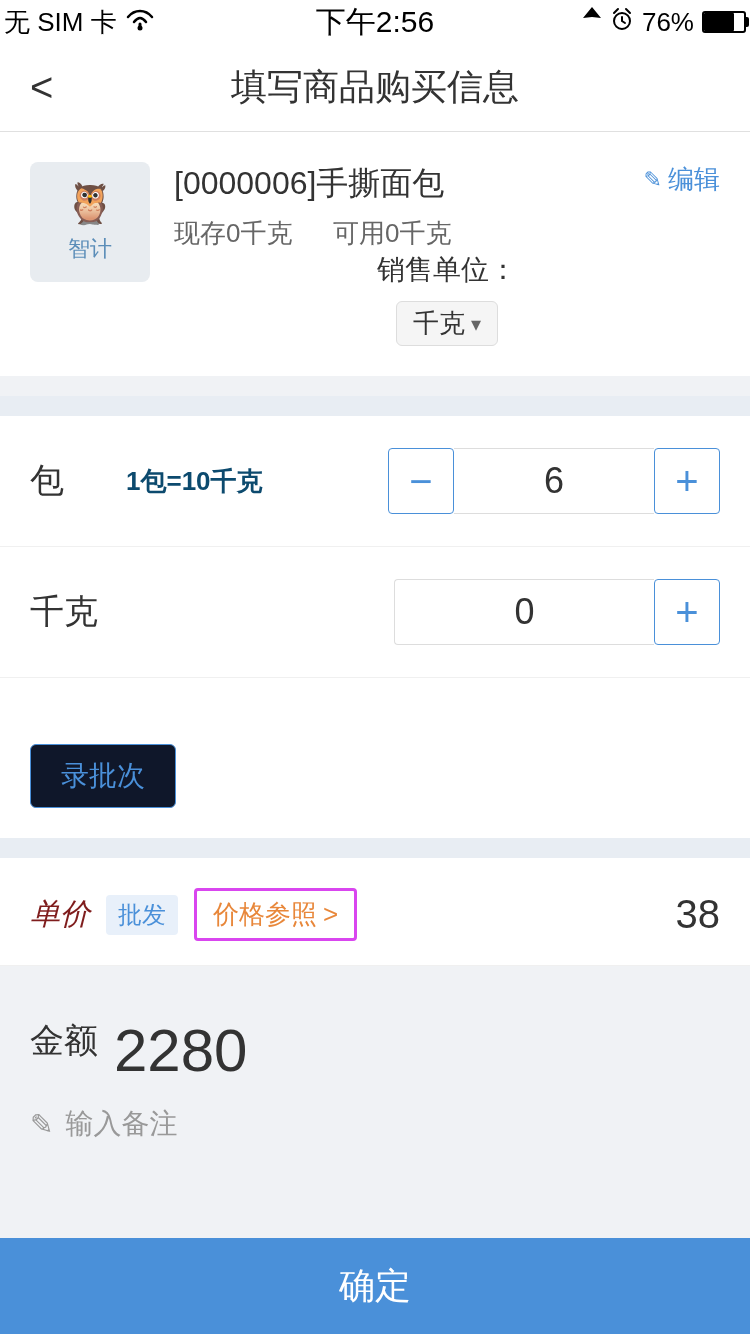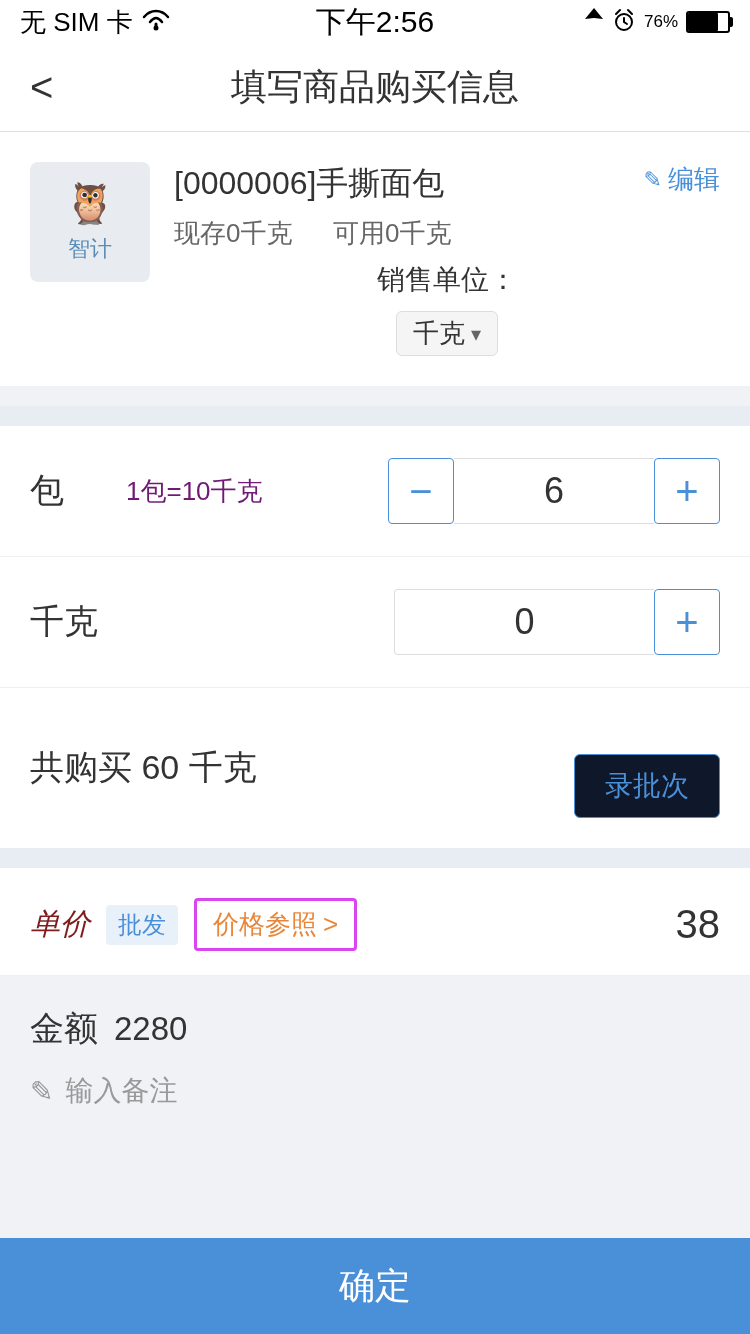--- a/index.html
+++ b/index.html
@@ -13,41 +13,41 @@
       font-size: 32px;
     }
 
     
     .status-bar {
       background: #fff;
       height: 44px;
       display: flex;
       align-items: center;
       justify-content: space-between;
-      padding: 0 20px;
+      padding: 0 4px;
       font-size: 26px;
       color: #000;
     }
     .status-left {
       display: flex;
       align-items: center;
       gap: 8px;
     }
     .status-center {
       font-size: 30px;
       font-weight: 500;
       position: absolute;
       left: 50%;
       transform: translateX(-50%);
     }
     .status-right {
       display: flex;
       align-items: center;
       gap: 8px;
-      font-size: 17px;
+      font-size: 26px;
     }
     .battery-icon {
       display: inline-block;
       width: 44px;
       height: 22px;
       border: 2px solid #000;
       border-radius: 3px;
       position: relative;
     }
     .battery-icon::after {
@@ -127,21 +127,20 @@
     }
     .product-name {
       font-size: 32px;
       font-weight: 500;
       color: #333;
       margin-bottom: 10px;
     }
     .product-stock {
       font-size: 26px;
       color: #666;
-      margin-bottom: 10px;
     }
     .product-unit-row {
       display: flex;
       align-items: center;
       gap: 12px;
       font-size: 28px;
       color: #333;
       flex-direction: column;
     }
     .unit-selector {
@@ -190,23 +189,24 @@
       border-bottom: 1px solid #f0f0f0;
     }
     .quantity-label {
       font-size: 34px;
       color: #333;
       font-weight: 500;
       min-width: 80px;
     }
     .quantity-hint {
       font-size: 26px;
-      color: #701a75;
+      color: #0c4a6e;
       margin-left: 16px;
       flex: 1;
+      font-weight: bold;
     }
     .quantity-control {
       display: flex;
       align-items: center;
       gap: 0;
     }
     .qty-btn {
       width: 66px;
       height: 66px;
       border: 1px solid #4a90d9;
@@ -340,23 +340,24 @@
       display: flex;
       align-items: center;
       gap: 16px;
       margin-bottom: 20px;
     }
     .amount-label {
       font-size: 34px;
       color: #333;
     }
     .amount-value {
-      font-size: 33px;
-      color: #333;
-      font-weight: 500;
+      font-size: 60px;
+      color: #333;
+      font-weight: 500;
+      margin-top: 20px;
     }
     .remark-row {
       display: flex;
       align-items: center;
       gap: 12px;
     }
     .remark-icon {
       font-size: 28px;
       color: #999;
     }
@@ -477,27 +478,20 @@
     <span class="quantity-label">千克</span>
     <span class="quantity-hint"></span>
     <div class="quantity-control">
       <input class="qty-input-single" type="text" value="0" style="">
       <button class="qty-btn-only-plus">+</button>
     </div>
   </div>
 </div>
 
 <div class="summary-row">
-  <span class="summary-text">
-    <span>共购买</span>
-    <span> </span>
-    <span>60</span>
-    <span> </span>
-    <span>千克</span>
-  </span>
   <button class="batch-btn">录批次</button>
 </div>
 
 <div class="section-sep2"></div>
 
 <div class="price-section">
   <div class="price-row">
     <div class="price-left">
       <span class="price-label">单价</span>
       <span class="price-tag">批发</span>

